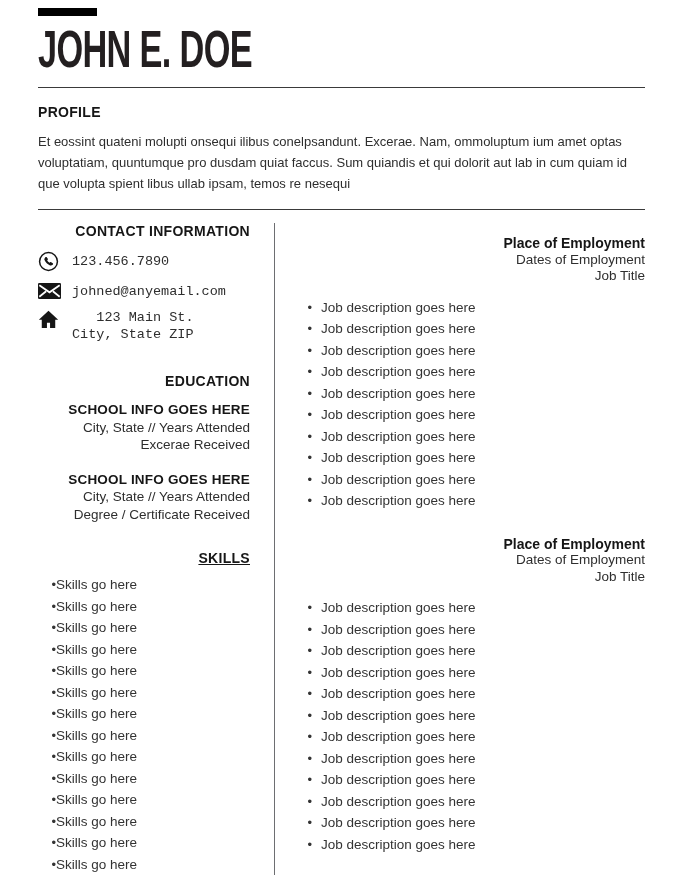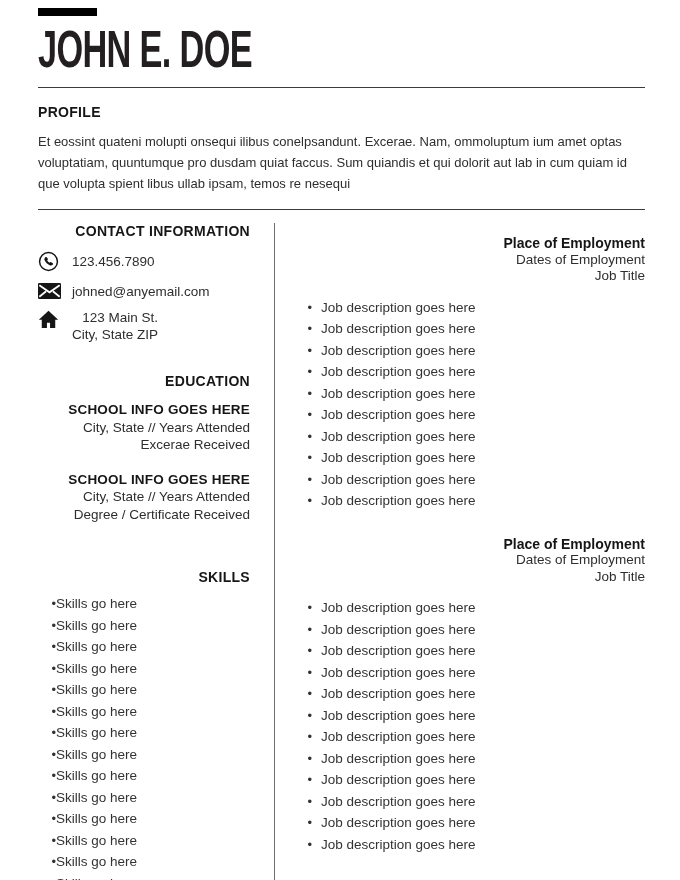--- a/index.html
+++ b/index.html
@@ -32,39 +32,39 @@
   .profile h2 { margin-top: 16px; }
   .profile p { margin: 10px 0 0; font-size: 13px; line-height: 21px; color: #2e2e2e; max-width: 607px; }
 
   
   .columns { display: flex; margin-top: 13px; align-items: stretch; text-align: right; }
   .col-left  { width: 222px; padding-right: 10px; }
   .col-divider { width: 1px; background: #6d6e71; margin-left: 14px; }
   .col-right { flex: 1; padding-left: 23px; }
 
   
-  .contact-row { display: flex; align-items: center; margin-top: 11px; gap: 10px; font-size: 13.5px; }
+  .contact-row { display: flex; align-items: center; margin-top: 11px; gap: 10px; font-size: 13.5px; font-family: Liberation Mono, monospace; }
   .contact-row.address { align-items: flex-start; }
   .icon-cell { width: 24px; min-width: 24px; display: flex; justify-content: flex-start; }
   .addr-lines div { line-height: 16.5px; }
 
   
   .education h2 { margin-top: 30px; }
   .school { margin-top: 11px; }
   .school + .school { margin-top: 17px; }
   .school h3 { margin: 0; font-size: 13.5px; font-weight: bold; color: #161616; line-height: 17.5px; letter-spacing: 0.2px; }
   .school .edu-line { font-size: 13.5px; line-height: 17.5px; color: #2e2e2e; }
 
   
   ul.blist { margin: 7px 0 0; padding: 0; list-style: none; }
   ul.blist li { display: flex; line-height: 21.5px; font-size: 13.5px; color: #333; }
   ul.blist .dot { width: 17px; min-width: 17px; padding-left: 4px; font-size: 13px; color: #333; }
 
   
-  .skills h2 { margin-top: 46px; }
+  .skills h2 { margin-top: 27px; text-decoration: underline; }
   .skills ul.blist .dot { width: 18px; min-width: 18px; }
 
   
   .job h3 { margin: 12px 0 0; font-size: 14px; font-weight: bold; color: #161616; line-height: 16.5px; }
   .job .meta { font-size: 13.5px; line-height: 16.5px; color: #2e2e2e; }
   .job ul.blist { margin-top: 12px; }
   .job + .job { margin-top: 24px; }
   .job ul.blist .dot { width: 14px; min-width: 14px; padding-left: 5px; }
   .job ul.blist li span:last-child { padding-left: 9px; }
   .skills ul.blist li span:last-child { padding-left: 0; }

